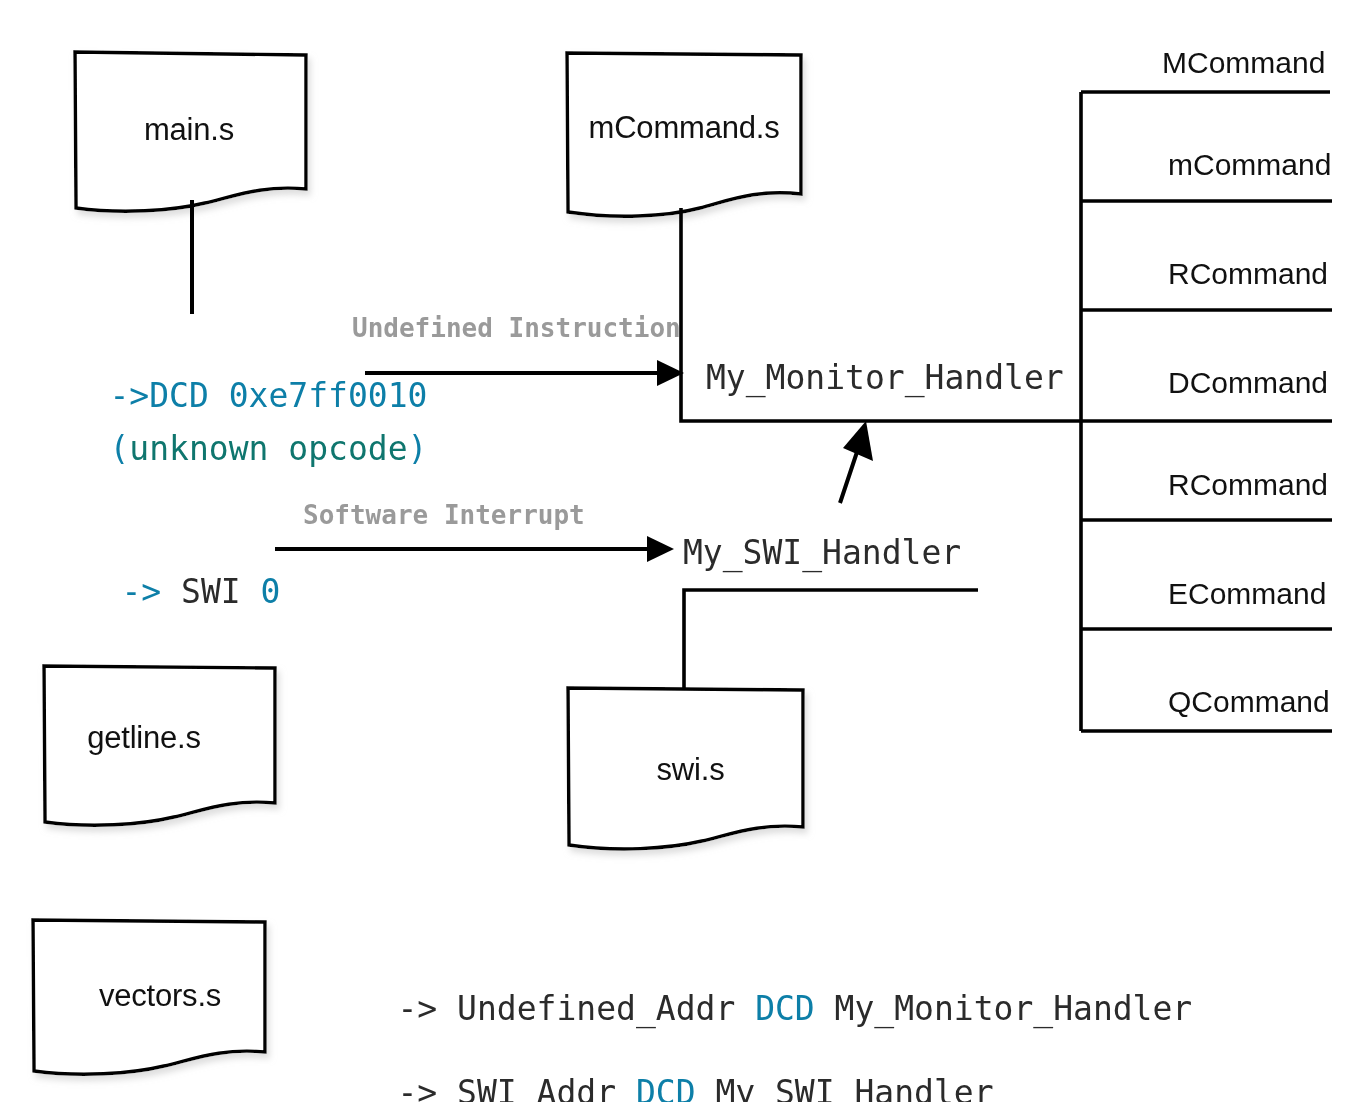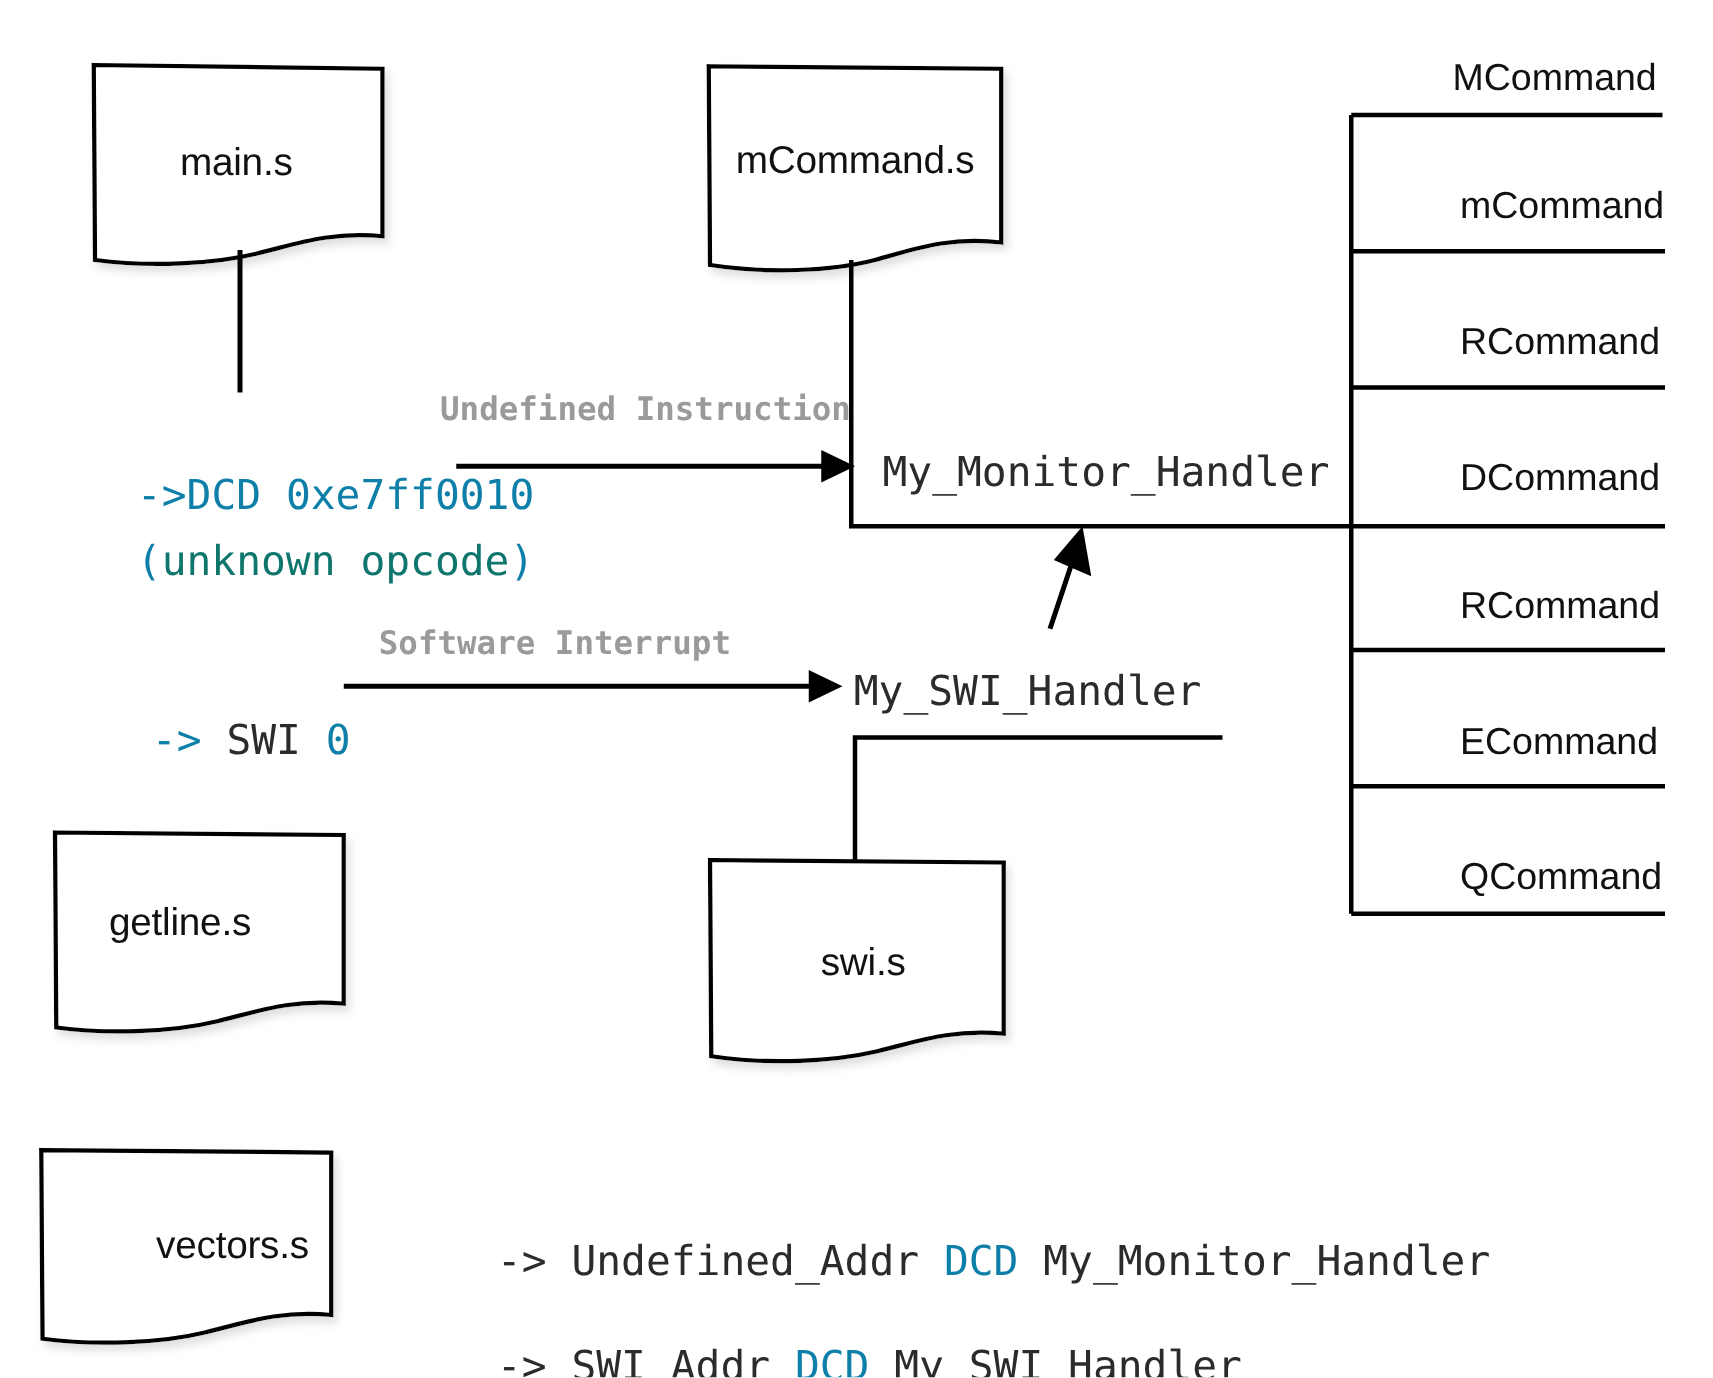--- a/index.html
+++ b/index.html
@@ -147,21 +147,21 @@
   </svg>
 
   <div class="doc-label" style="left:88px; top:112px; width:202px;">main.s</div>
 
   <div class="doc-label" style="left:567px; top:110px; width:234px;">mCommand.s</div>
 
   <div class="doc-label" style="left:44px; top:720px; width:200px;">getline.s</div>
 
   <div class="doc-label" style="left:568px; top:752px; width:245px;">swi.s</div>
 
-  <div class="doc-label" style="left:46px; top:978px; width:232px;padding-left:24px;">vectors.s</div>
+  <div class="doc-label" style="left:20px; top:978px; width:232px;padding-left:24px;">vectors.s</div>
 
   <div class="code big" style="left:30px; top:337px;">
     <span class="teal">-&gt;</span><span class="teal">DCD</span><span class="teal"> </span><span class="teal">0xe7ff0010</span>
   </div>
 
   <div class="code big" style="left:30px; top:390px;">
     <span class="teal">(</span><span class="gray">unknown opcode</span><span class="teal">)</span>
   </div>
 
   <div class="code big" style="left:42px; top:533px;">

